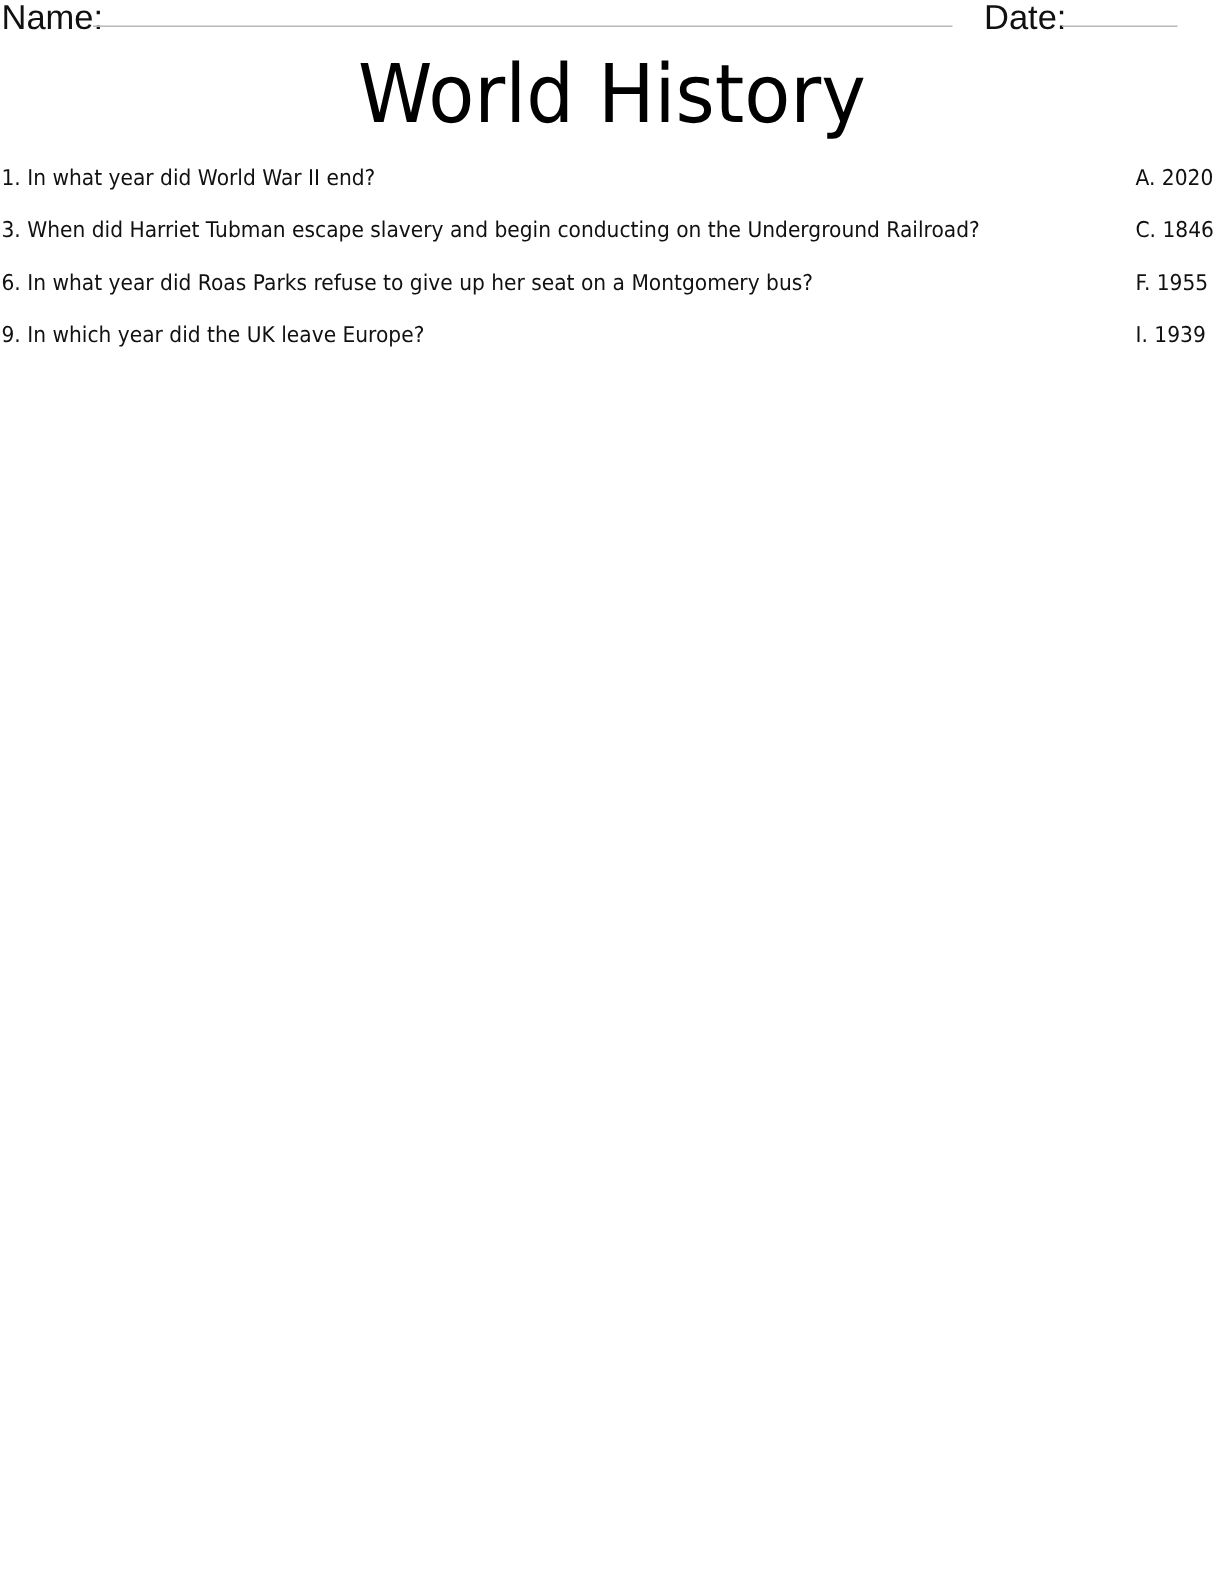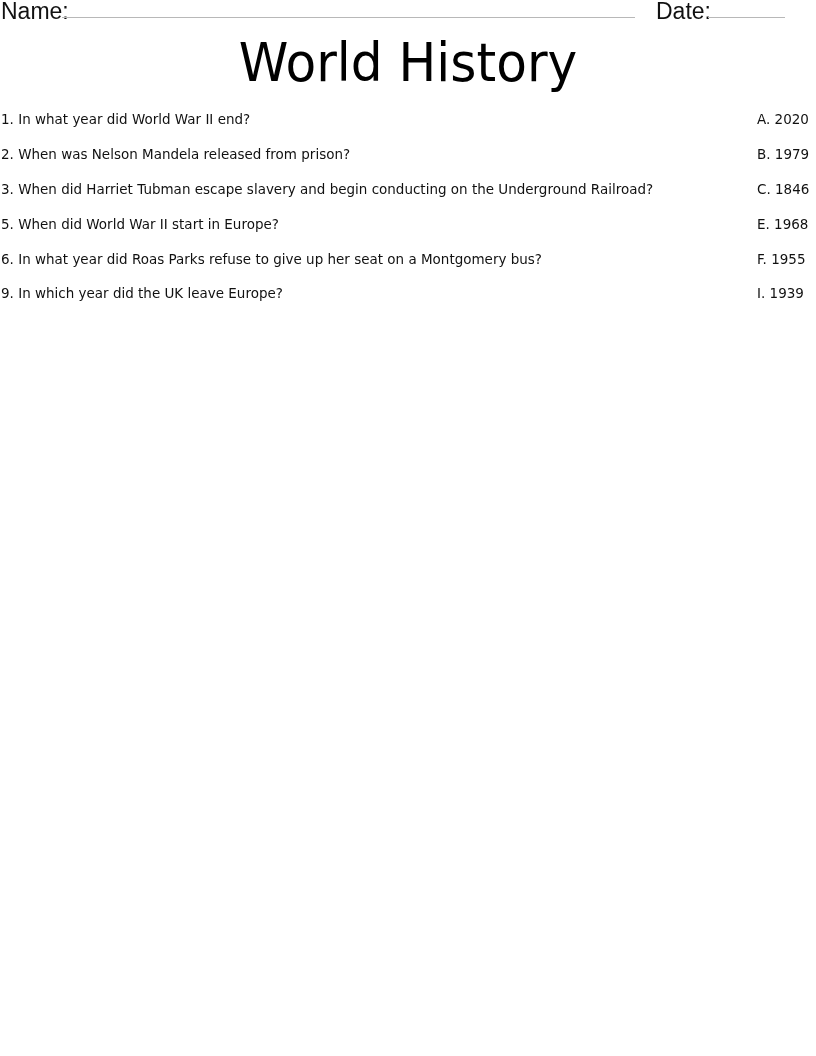--- a/index.html
+++ b/index.html
@@ -103,30 +103,22 @@
 </div>
 
 <div class="title">World History</div>
 
 <div class="rows">
   <div class="row">
     <span class="question">1. In what year did World War II end?</span>
     <span class="answer">A. 2020</span>
   </div>
   <div class="row">
-    <span class="question">2. When was Nelson Mandela released from prison?</span>
-    <span class="answer">B. 1979</span>
-  </div>
-  <div class="row">
     <span class="question">3. When did Harriet Tubman escape slavery and begin conducting on the Underground Railroad?</span>
     <span class="answer">C. 1846</span>
-  </div>
-  <div class="row">
-    <span class="question">5. When did World War II start in Europe?</span>
-    <span class="answer">E. 1968</span>
   </div>
   <div class="row">
     <span class="question">6. In what year did Roas Parks refuse to give up her seat on a Montgomery bus?</span>
     <span class="answer">F. 1955</span>
   </div>
   <div class="row">
     <span class="question">9. In which year did the UK leave Europe?</span>
     <span class="answer">I. 1939</span>
   </div>
 </div>

